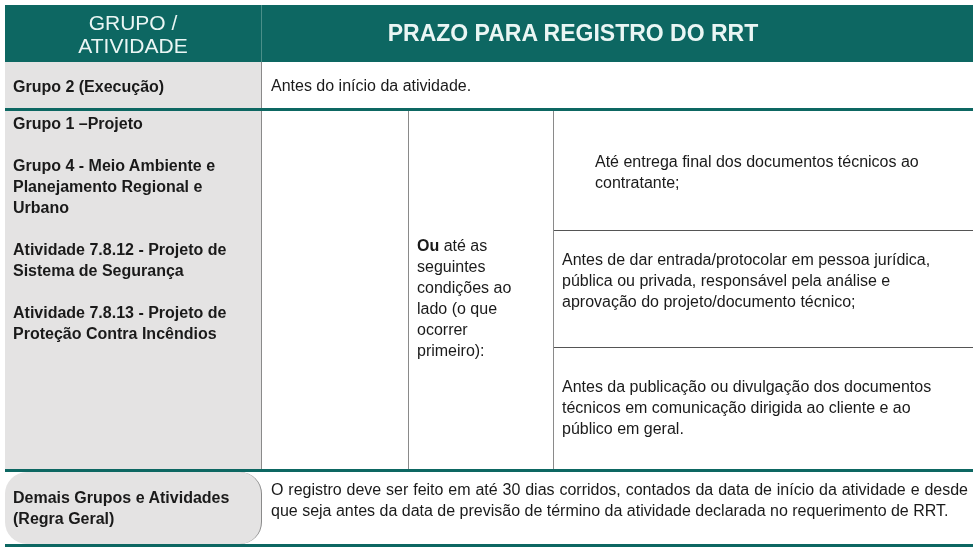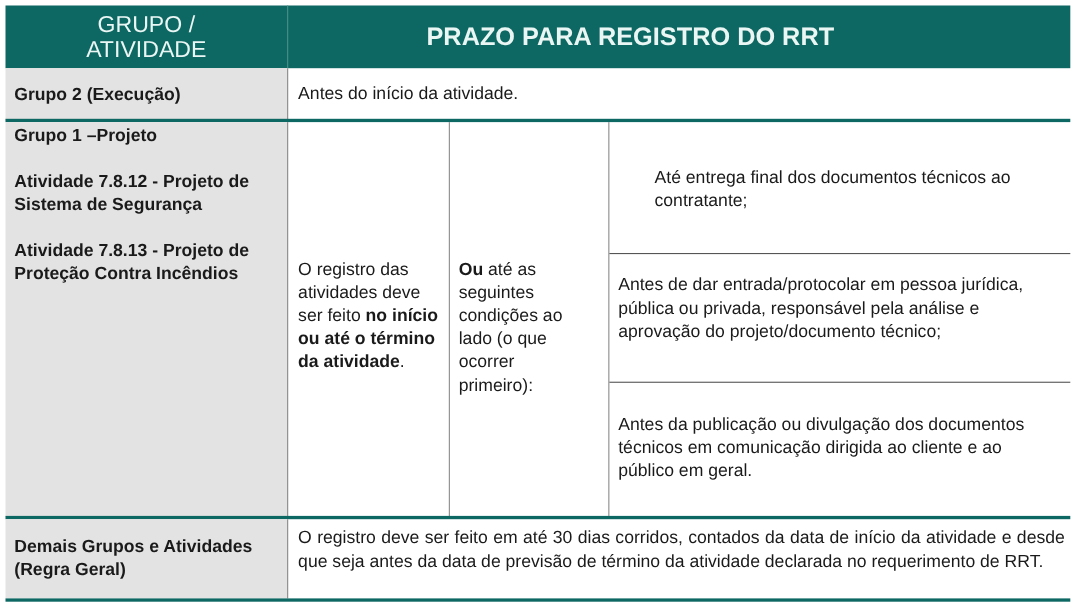--- a/index.html
+++ b/index.html
@@ -40,42 +40,40 @@
 
   <div class="row" style="top:57px;height:48px;padding-left:48px;">
     <div class="lcell" style="height:48px;display:flex;align-items:center;">Grupo 2 (Execução)</div>
     <div class="txt" style="position:absolute;left:266px;top:13px;">Antes do início da atividade.</div>
   </div>
   <div class="rule" style="top:103px;"></div>
 
   <div class="row" style="top:106px;height:359px;">
     <div class="lcell" style="height:359px;padding-top:2px;">
       <div>Grupo 1 –Projeto</div>
+      <div style="margin-top:21px;width:240px;">Grupo 4 - Meio Ambiente e Planejamento Regional e Urbano</div>
       <div style="margin-top:21px;width:235px;">Atividade 7.8.12 - Projeto de Sistema de Segurança</div>
       <div style="margin-top:21px;width:235px;">Atividade 7.8.13 - Projeto de Proteção Contra Incêndios</div>
     </div>
 
-    <div class="txt" style="position:absolute;left:266px;top:124px;width:136px;">
-      <span>O registro das atividades deve ser feito </span><b>no início ou até o término da atividade</b><span>.</span>
-    </div>
     <div class="vline" style="left:403px;top:0;height:359px;"></div>
 
     <div class="txt" style="position:absolute;left:412px;top:124px;width:118px;">
       <b>Ou</b><span> até as seguintes condições ao lado (o que ocorrer primeiro):</span>
     </div>
     <div class="vline" style="left:548px;top:0;height:359px;"></div>
 
     <div class="txt" style="position:absolute;left:557px;top:40px;width:395px;margin-left:33px;">Até entrega final dos documentos técnicos ao contratante;</div>
     <div class="hline" style="left:549px;top:119px;width:419px;"></div>
     <div class="txt" style="position:absolute;left:557px;top:138px;width:395px;">Antes de dar entrada/protocolar em pessoa jurídica, pública ou privada, responsável pela análise e aprovação do projeto/documento técnico;</div>
     <div class="hline" style="left:549px;top:236px;width:419px;"></div>
     <div class="txt" style="position:absolute;left:557px;top:265px;width:395px;">Antes da publicação ou divulgação dos documentos técnicos em comunicação dirigida ao cliente e ao público em geral.</div>
   </div>
   <div class="rule" style="top:464px;"></div>
 
   <div class="row" style="top:467px;height:72px;">
-    <div class="lcell" style="height:72px;display:flex;align-items:center;">
+    <div class="lcell" style="height:72px;display:flex;align-items:center;border-radius:22px;">
       <div style="width:230px;">Demais Grupos e Atividades (Regra Geral)</div>
     </div>
     <div class="txt" style="position:absolute;left:266px;top:7px;width:697px;text-align:justify;">O registro deve ser feito em até 30 dias corridos, contados da data de início da atividade e desde que seja antes da data de previsão de término da atividade declarada no requerimento de RRT.</div>
   </div>
   <div class="rule" style="top:539px;"></div>
 </div>
 
 </body></html>

